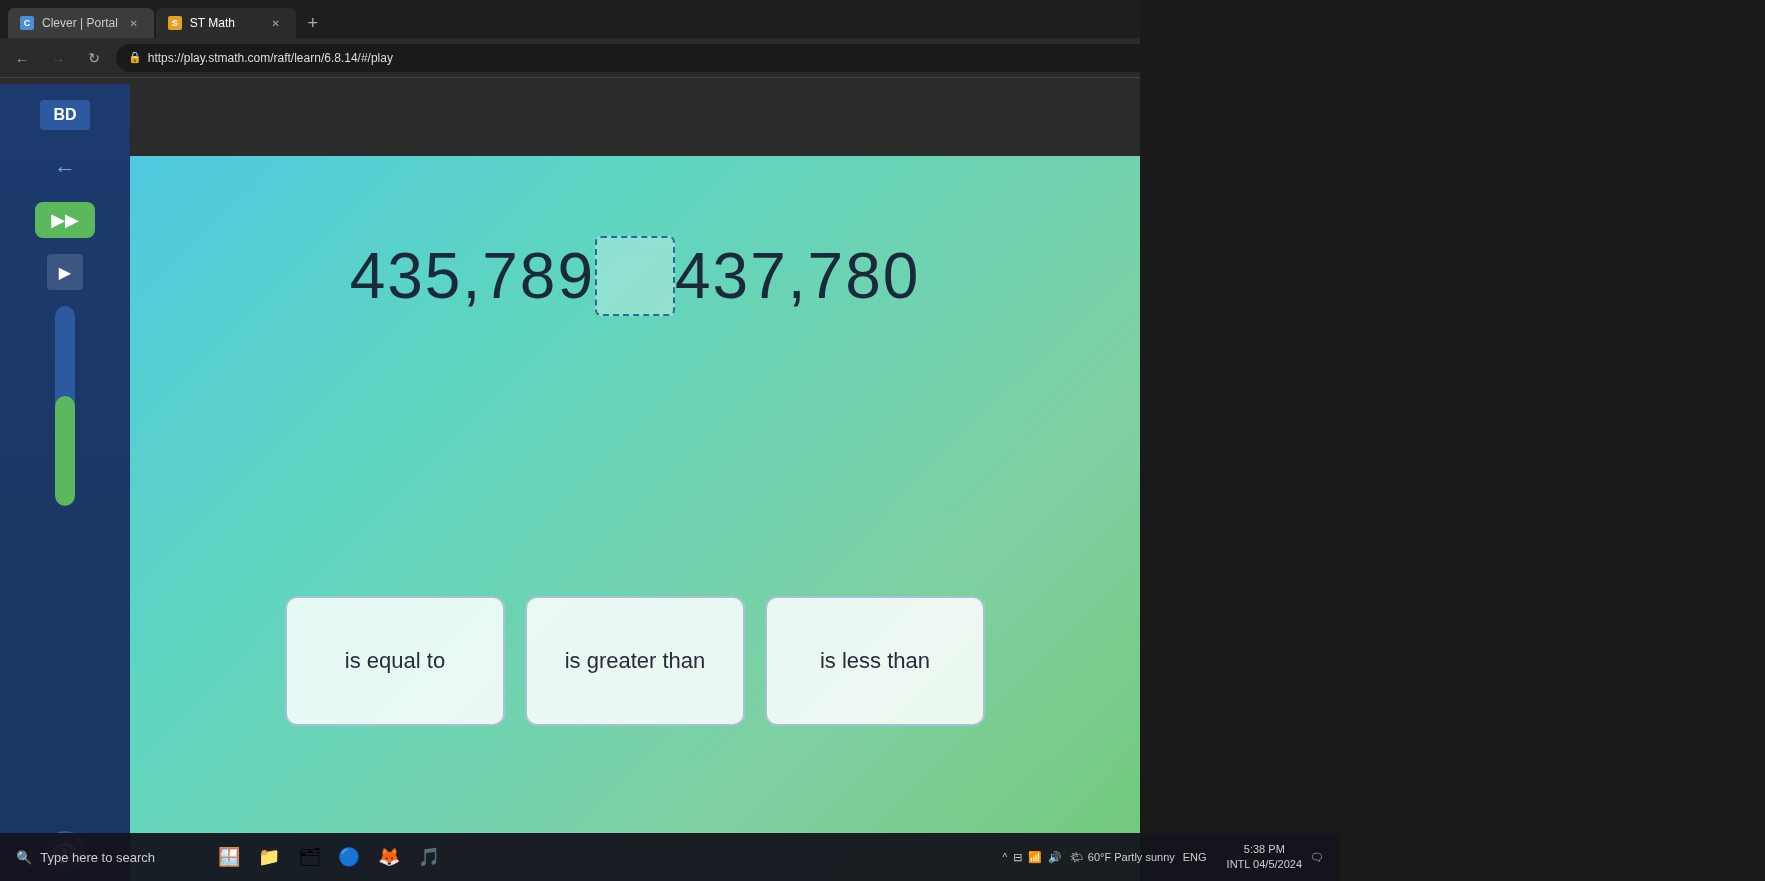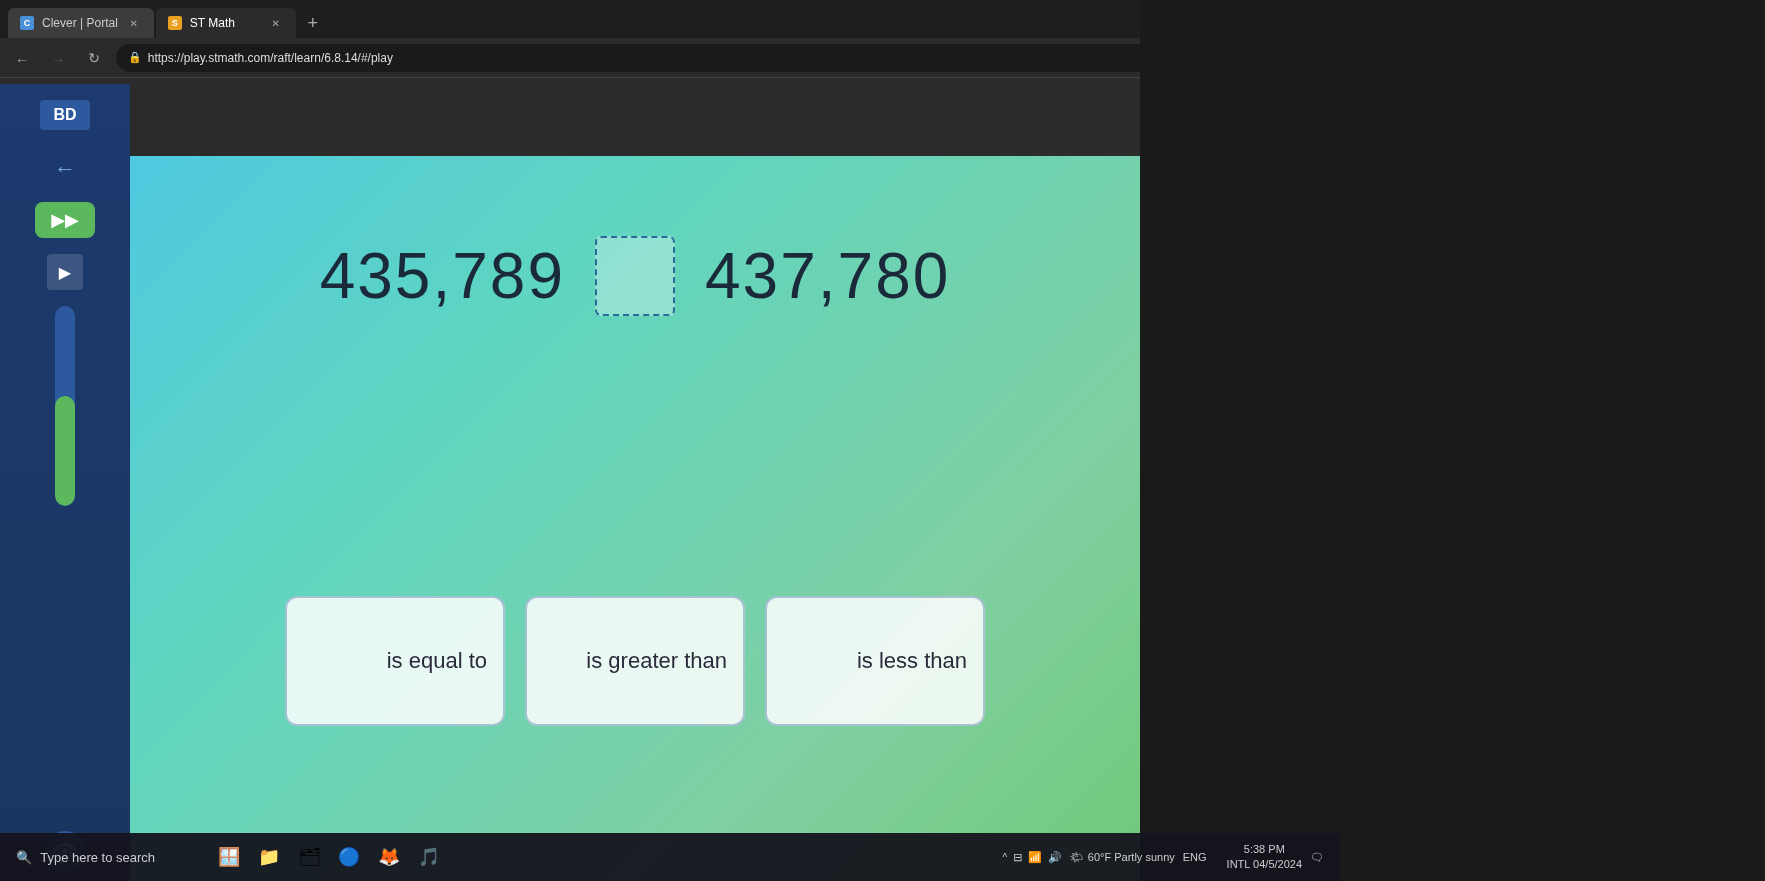--- a/index.html
+++ b/index.html
@@ -281,21 +281,20 @@
         rgba(255,255,255,0.04) 3px,
         rgba(255,255,255,0.04) 4px
       );
       pointer-events: none;
     }
 
     .comparison-row {
       display: flex;
       align-items: center;
       justify-content: center;
-      gap: 30px;
       margin-top: 40px;
       position: relative;
       z-index: 1;
     }
 
     .number-display {
       font-size: 64px;
       font-weight: 400;
       color: #1a2a3a;
       letter-spacing: 2px;
@@ -323,26 +322,26 @@
     }
 
     .option-btn {
       width: 220px;
       height: 130px;
       background: rgba(255,255,255,0.85);
       border: 2px solid rgba(100,140,180,0.5);
       border-radius: 12px;
       display: flex;
       align-items: center;
-      justify-content: flex-end;
+      justify-content: center;
       font-size: 22px;
       color: #2a2a3a;
       cursor: pointer;
       text-align: center;
-      padding: 16px;
+      padding: 23px;
       transition: background 0.15s;
     }
 
     
     .right-panel {
       position: absolute;
       left: 1140px;
       top: 0;
       width: 625px;
       height: 881px;

